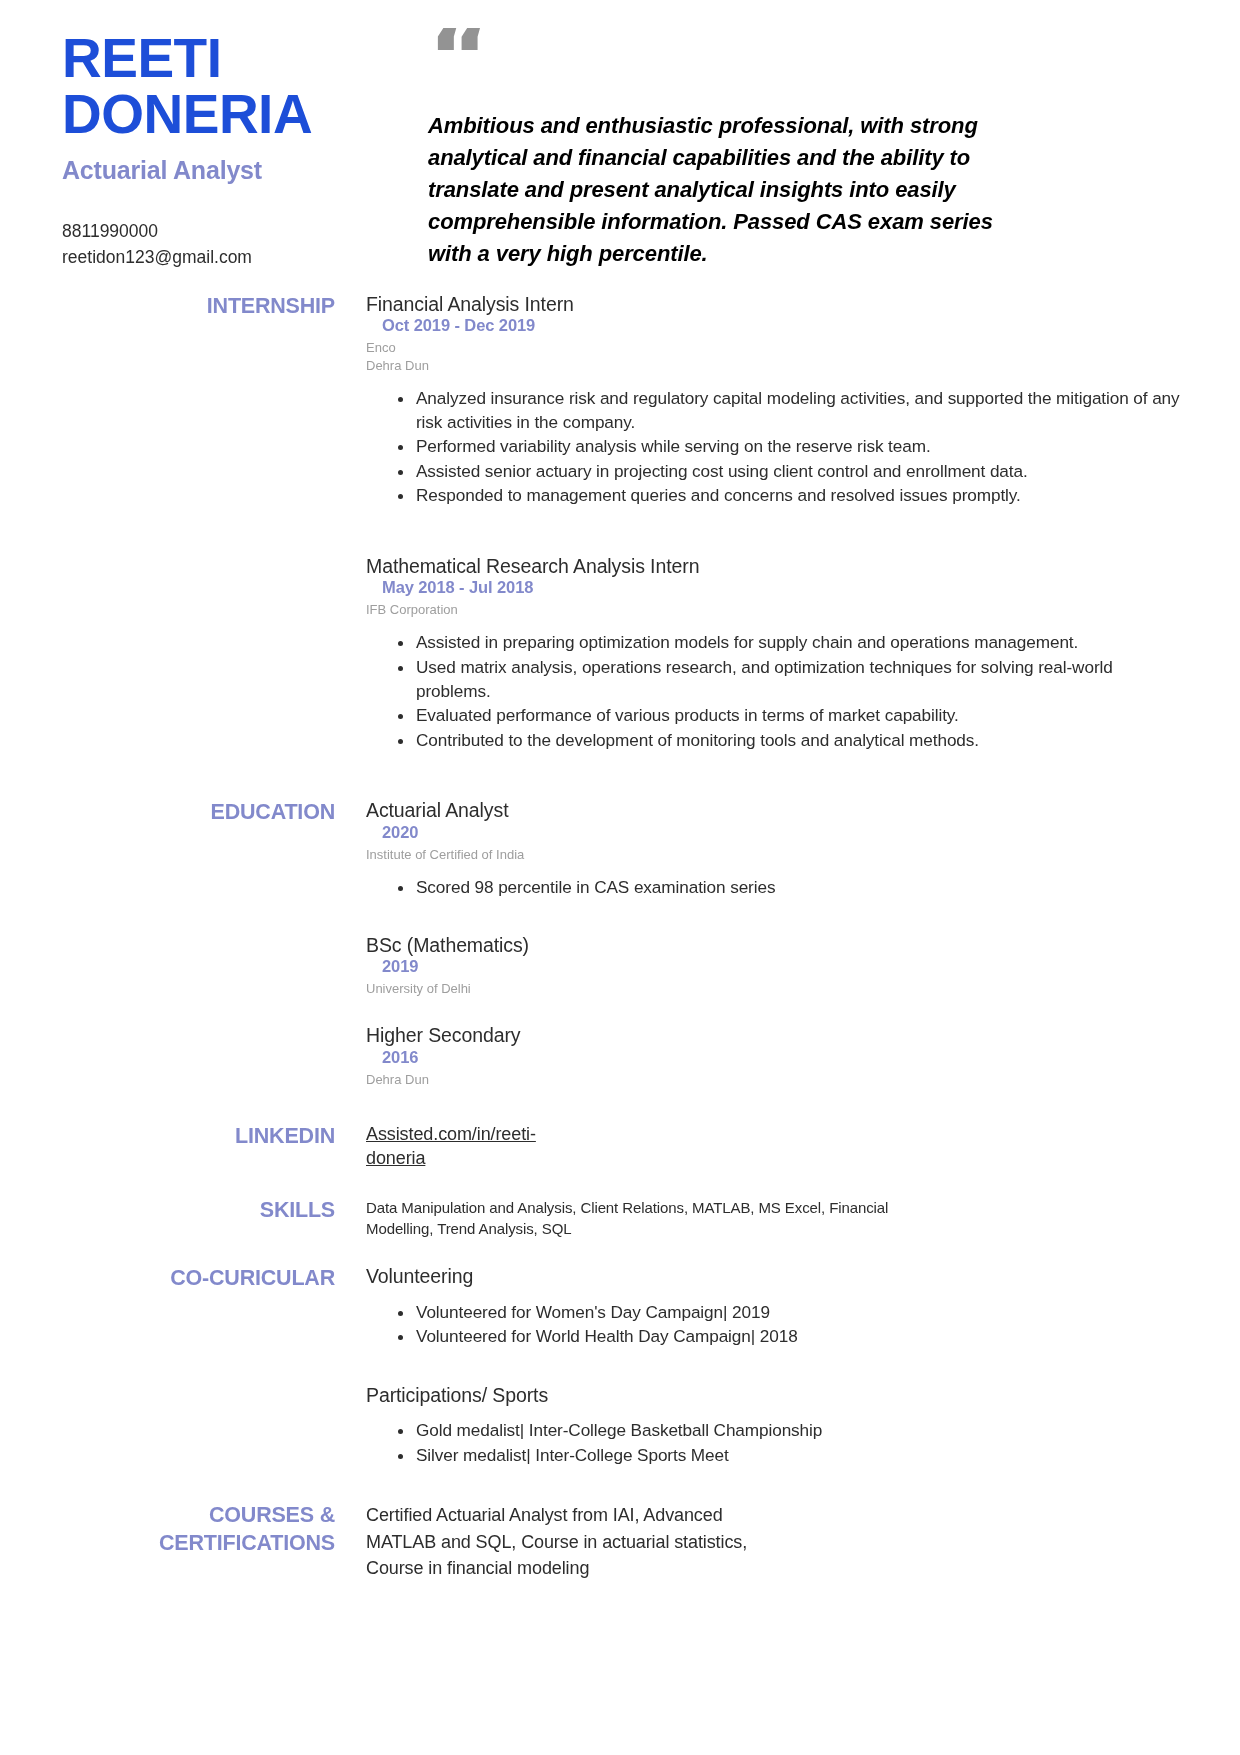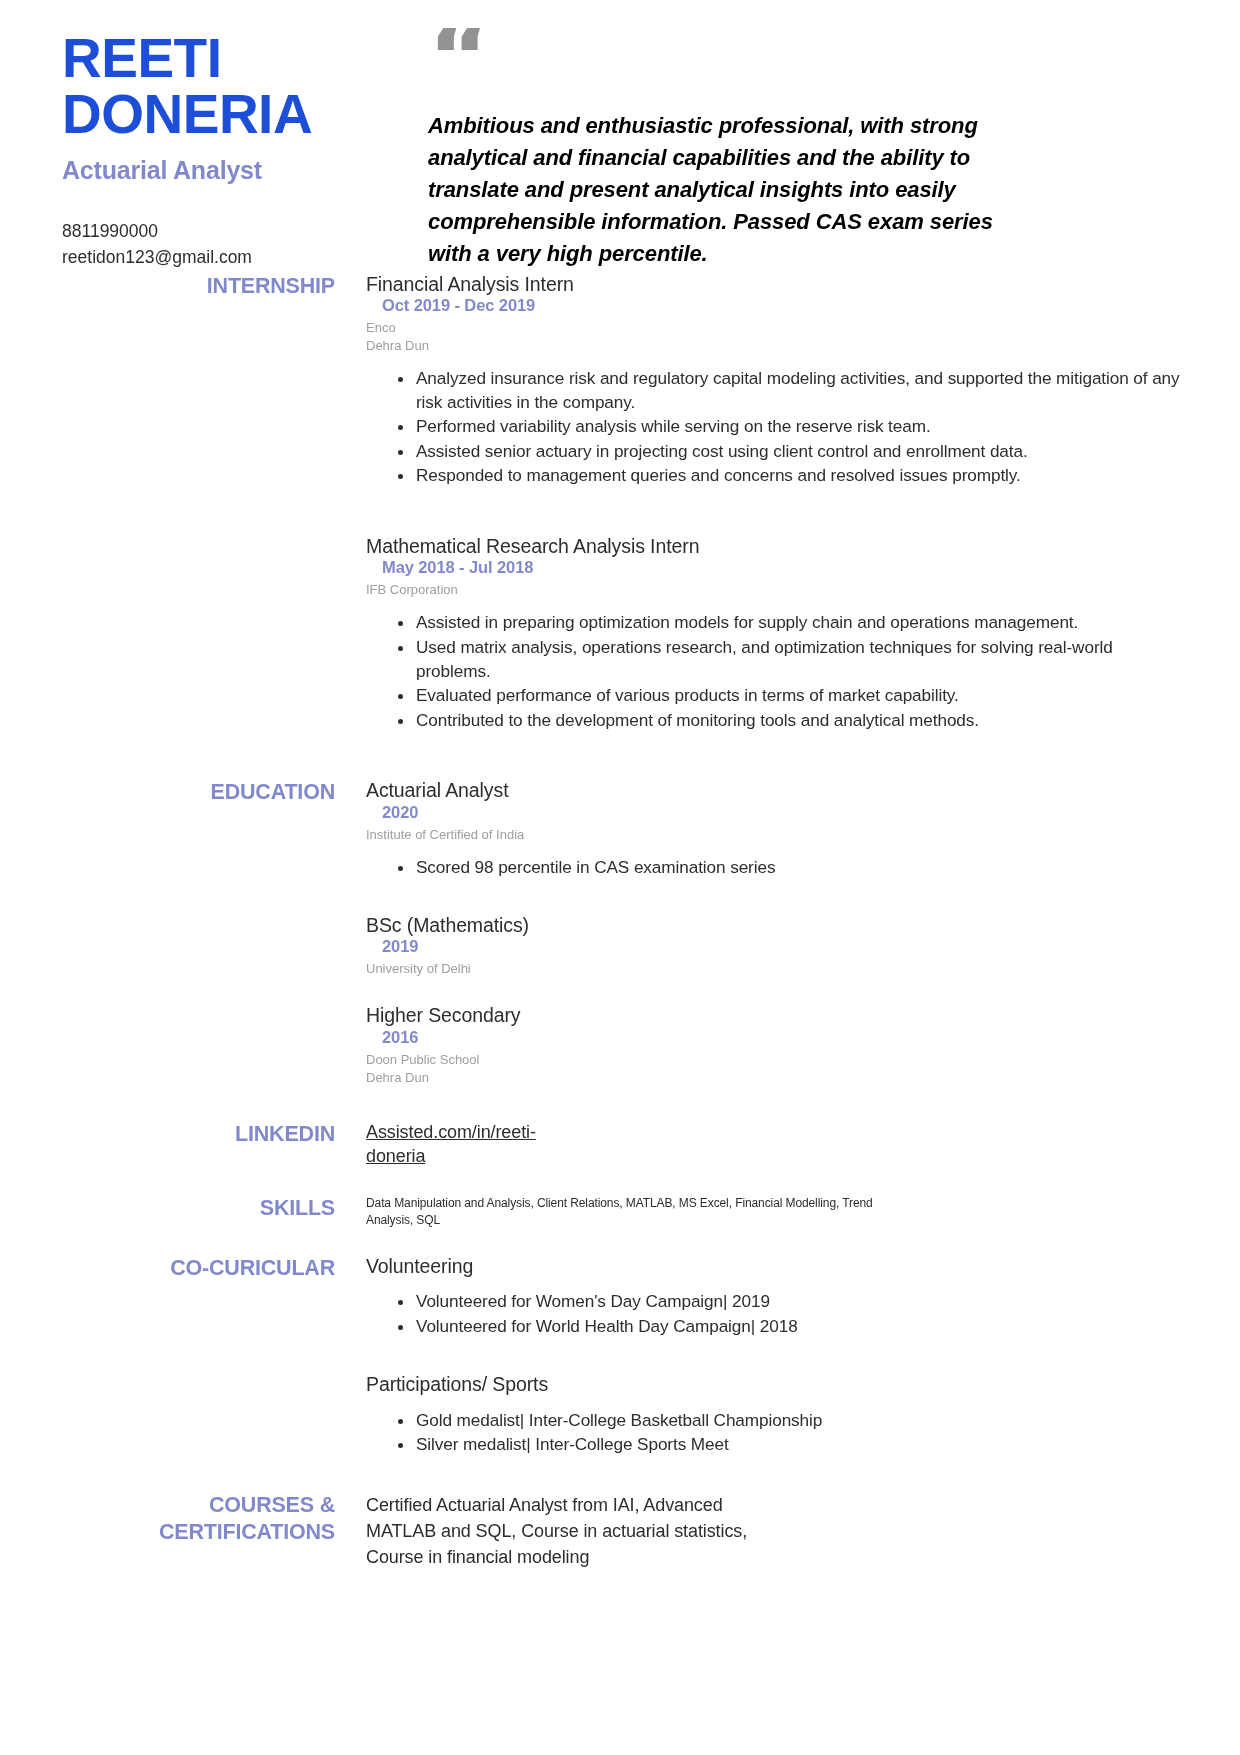--- a/index.html
+++ b/index.html
@@ -82,21 +82,21 @@
     line-height: 1.46;
     color: #000000;
     width: 600px;
     margin-top: 20px;
     letter-spacing: -0.1px;
   }
 
   
   .body-sections {
     padding: 0 0 0 0;
-    margin-top: 2px;
+    margin-top: 22px;
   }
   .section {
     display: flex;
     flex-direction: row;
     align-items: flex-start;
   }
   .sec-label {
     width: 366px;
     flex: 0 0 366px;
     text-align: right;
@@ -164,21 +164,21 @@
     position: absolute;
     left: 0;
     top: 10px;
     width: 5px;
     height: 5px;
     border-radius: 50%;
     background: #2d2d2d;
   }
 
   .plain-text {
-    font-size: 12px;
+    font-size: 15px;
     line-height: 1.42;
     color: #2d2d2d;
     letter-spacing: -0.1px;
   }
   .link-text {
     font-size: 18px;
     line-height: 1.33;
     color: #2d2d2d;
     text-decoration: underline;
     display: inline;
@@ -299,21 +299,20 @@
         </div>
 
         <div class="spacer-md"></div>
 
         <div class="entry">
           <div class="entry-head">
             <div class="entry-title">Higher Secondary</div>
             <div class="entry-date">2016</div>
           </div>
           <div class="entry-sub">
-            <div>Doon Public School</div>
             <div>Dehra Dun</div>
           </div>
         </div>
 
       </div>
     </div>
 
     <div class="spacer-lg"></div>
 
     <div class="section">

